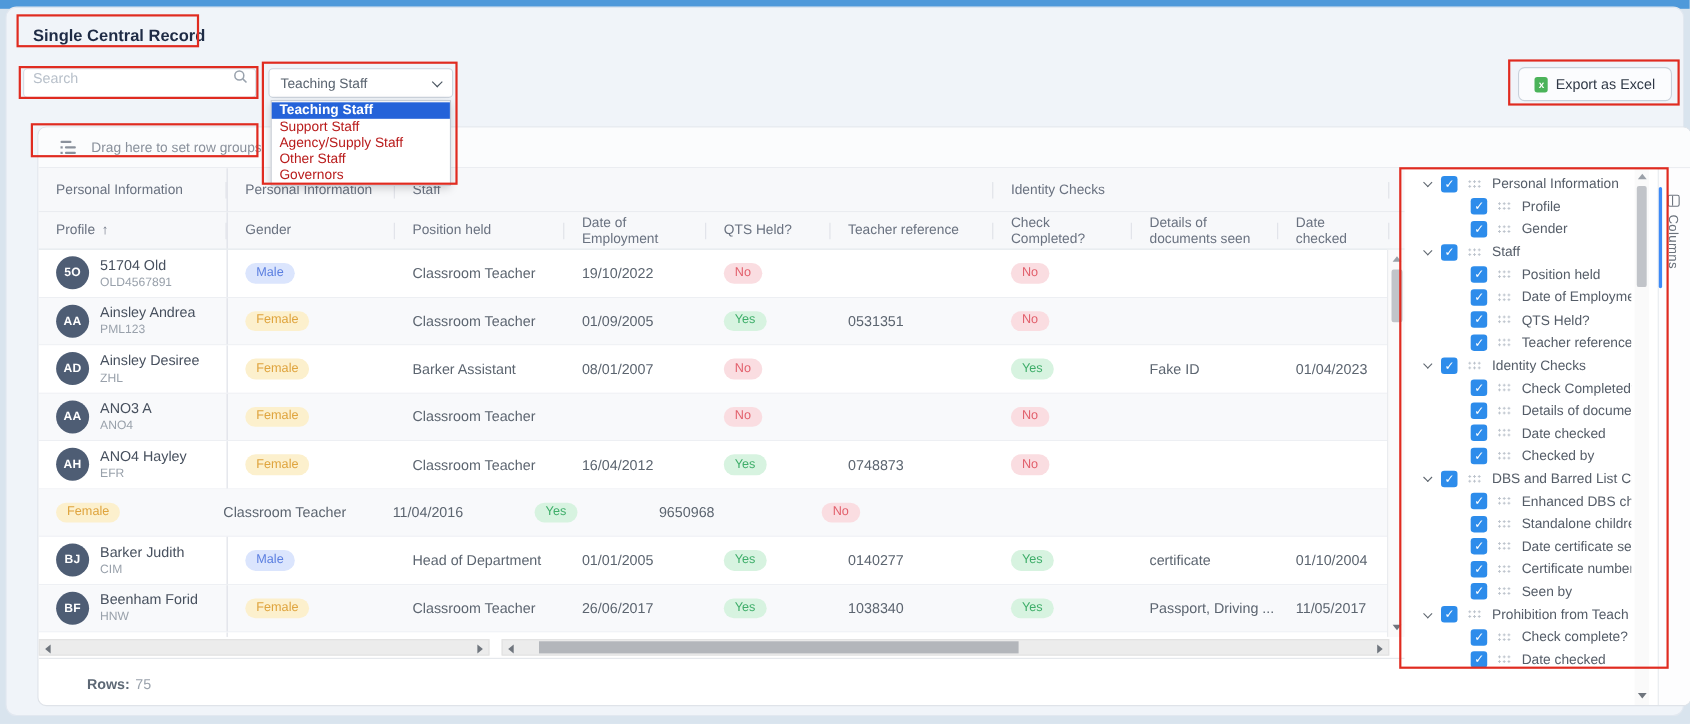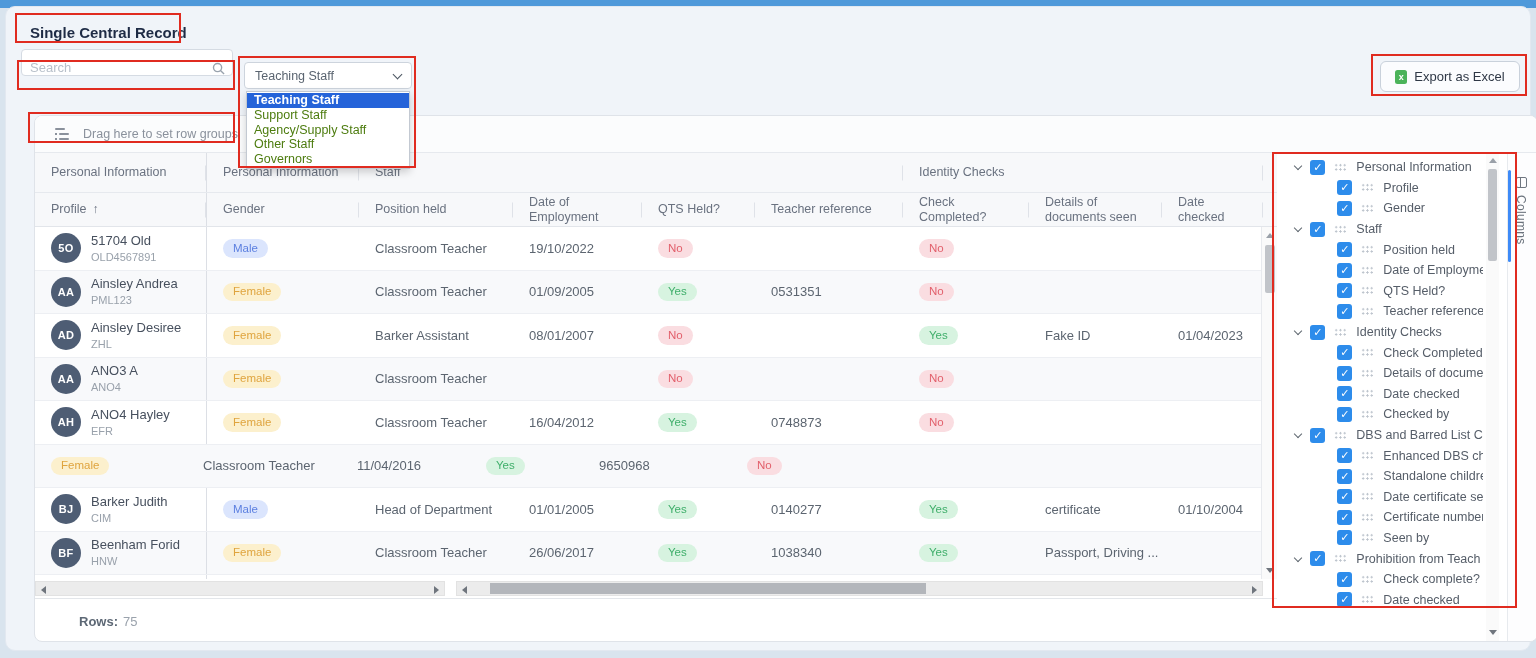--- a/index.html
+++ b/index.html
@@ -5,36 +5,36 @@
   * { margin:0; padding:0; box-sizing:border-box; }
   html,body { width:1536px; height:658px; overflow:hidden;
     font-family:"Liberation Sans", sans-serif; background:#d9e4ee; }
   .topbar { position:absolute; left:0; top:0; width:1536px; height:8px; background:var(--accent,#4f99da); }
   .card { position:absolute; left:5px; top:6px; width:1526px; height:645px;
     background:#f0f4f9; border:1px solid #e2e8f0; border-radius:10px; }
 
   .page-title { position:absolute; left:24px; top:17px; font-size:15px; font-weight:bold; color:#1e2b45; }
 
   
-  .search-box { position:absolute; left:15px; top:42px; width:212px; height:27px; background:#fff;
-    border:1px solid #d5dbe3; border-radius:4px; display:flex; align-items:flex-end; }
+  .search-box { position:absolute; left:15px; top:55px; width:212px; height:27px; background:#fff;
+    border:1px solid #d5dbe3; border-radius:4px; display:flex; align-items:flex-start; }
   .search-box input { flex:1; border:none; outline:none; padding:0 6px 0 8px; font-size:13px; color:#45505e;
     font-family:"Liberation Sans",sans-serif; background:transparent; }
   .search-box input::placeholder { color:#b8c0ca; }
   .mag { width:13px; height:13px; margin-right:8px; flex:none; }
 
   .select { position:absolute; left:238px; top:55px; width:168px; height:27px; background:#fff;
     border:1px solid #cdd4dd; border-radius:4px; display:flex; align-items:center; padding:0 10px; cursor:pointer; }
   .select .sel-val { flex:1; font-size:12.5px; color:#5a6470; }
   .chev { width:7px; height:7px; border-left:1.6px solid #4a5560; border-bottom:1.6px solid #4a5560;
     transform:rotate(-45deg); margin-top:-3px; flex:none; }
 
   .dropdown { position:absolute; left:240px; top:84px; width:164px; background:#fff;
     border:1px solid #c3c9d2; box-shadow:0 3px 8px rgba(0,0,0,.18); z-index:60; padding:1px 0; }
-  .dd-opt { height:14.8px; line-height:14.8px; font-size:12.5px; color:#4d7c0f; padding-left:7px;
+  .dd-opt { height:14.8px; line-height:14.8px; font-size:12.5px; color:#b91c1c; padding-left:7px;
     white-space:nowrap; overflow:hidden; cursor:pointer; }
   .dd-opt.sel { background:var(--hl,#2563d9); color:#fff; font-weight:bold; }
 
   .export-btn { position:absolute; left:1374px; top:54px; width:140px; height:31px; background:#fbfcfe;
     border:1px solid #c9d1db; border-radius:6px; display:flex; align-items:center; justify-content:center;
     gap:7px; cursor:pointer; }
   .export-btn span.lbl { font-size:13px; color:#2f3846; }
   .xls { width:12px; height:14px; background:var(--excel,#4bb35a); border-radius:2.5px; color:#fff;
     font-size:9px; font-weight:bold; display:flex; align-items:center; justify-content:center; flex:none; }
 
@@ -372,20 +372,21 @@
               <div class="cell" style="width: 154px;">Classroom Teacher</div>
               <div class="cell" style="width: 129px;">26/06/2017</div>
               <div class="cell" style="width: 113px;">
                 <span class="badge b-yes">Yes</span>
               </div>
               <div class="cell" style="width: 148px;">1038340</div>
               <div class="cell" style="width: 126px;">
                 <span class="badge b-yes">Yes</span>
               </div>
               <div class="cell" style="width: 133px;">Passport, Driving ...</div>
+              <div class="cell" style="width: 101px;">11/05/2017</div>
             </div>
             <div class="row">
               <div class="pcell pinned-border">
                 <div class="nm">
                   <div class="l1"></div>
                   <div class="l2"></div>
                 </div>
               </div>
               <div class="cell" style="width: 152px;"></div>
               <div class="cell" style="width: 154px;"></div>

